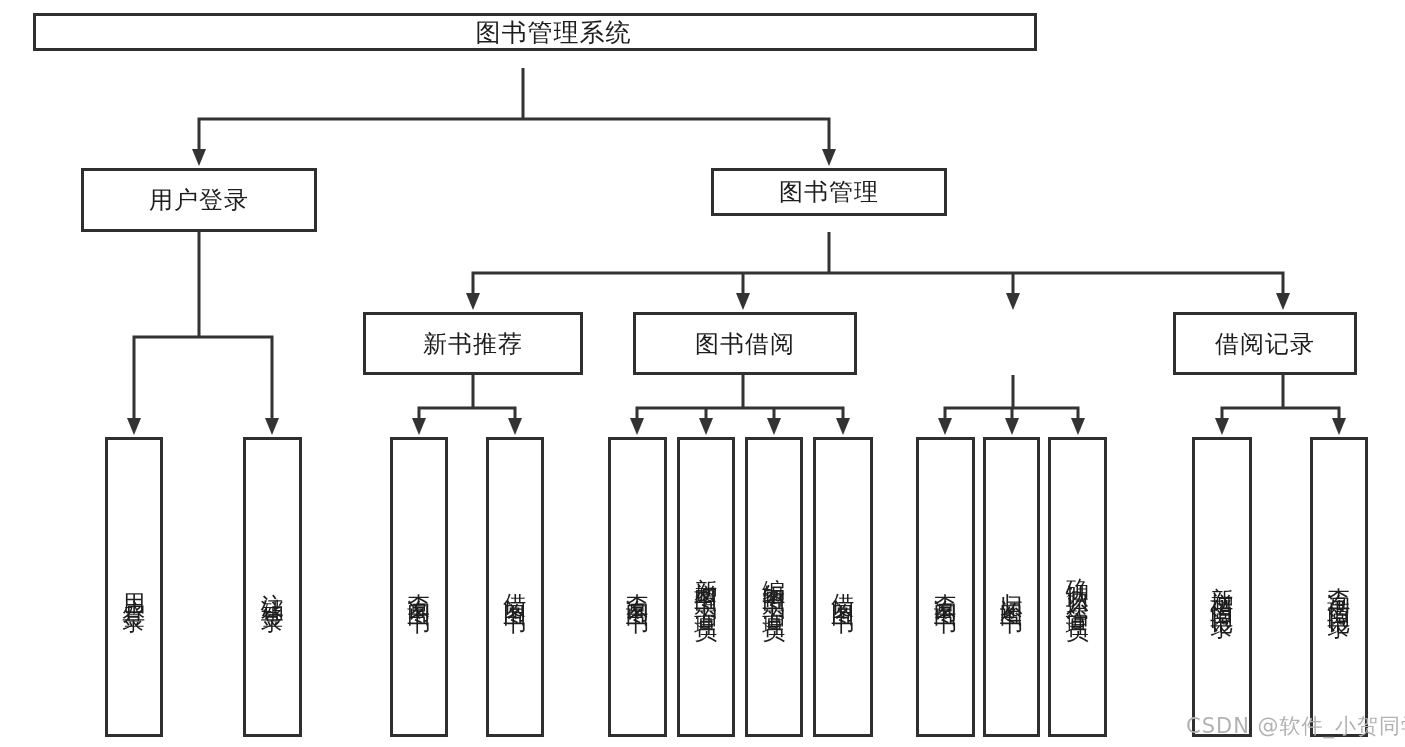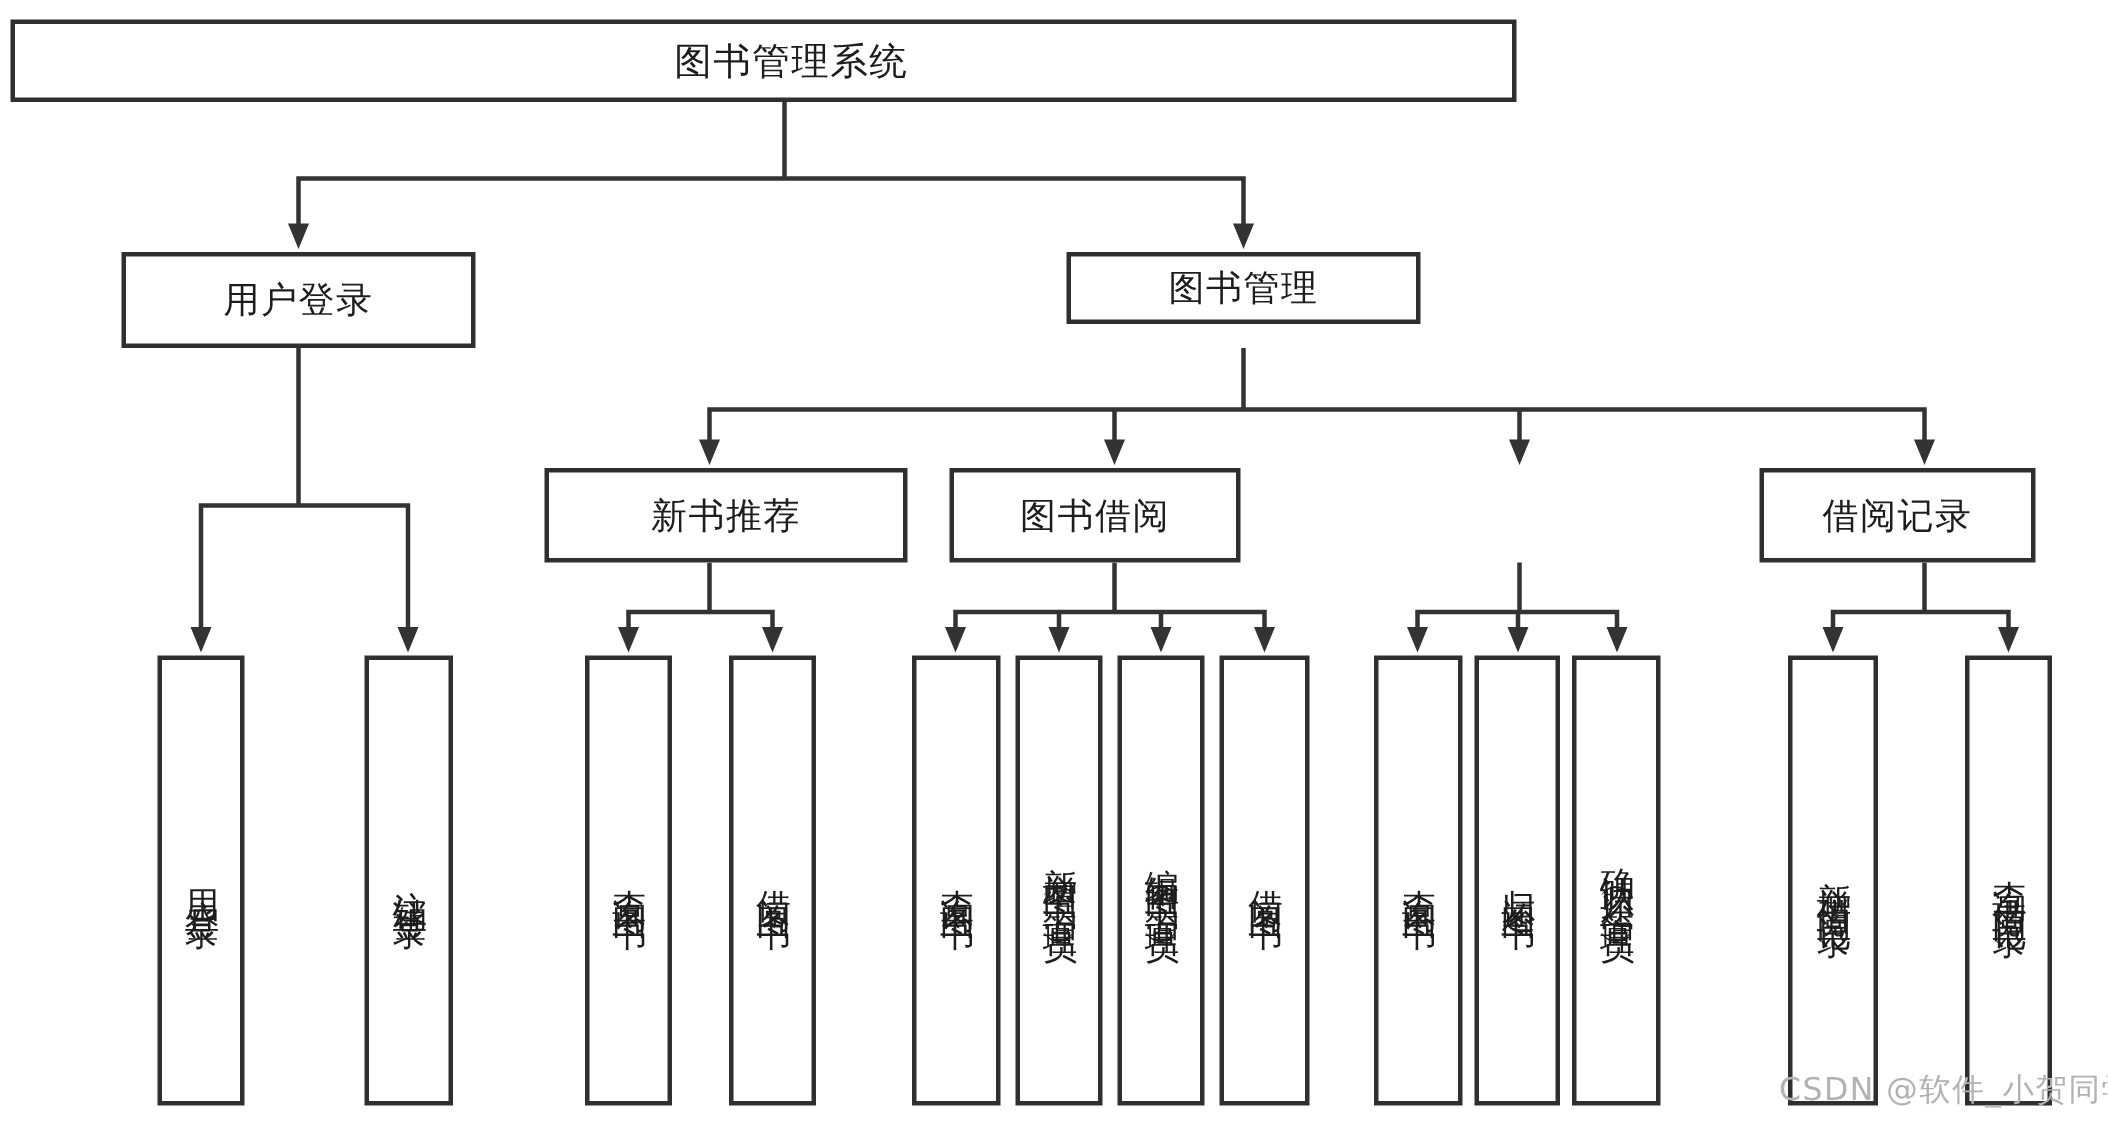--- a/index.html
+++ b/index.html
@@ -114,27 +114,27 @@
       <polygon points="767,418 781,418 774,435"></polygon>
       <polygon points="836,418 850,418 843,435"></polygon>
       <polygon points="938,418 952,418 945,435"></polygon>
       <polygon points="1005,418 1019,418 1012,435"></polygon>
       <polygon points="1071,418 1085,418 1078,435"></polygon>
       <polygon points="1215,418 1229,418 1222,435"></polygon>
       <polygon points="1332,418 1346,418 1339,435"></polygon>
     </g>
   </svg>
 
-  <div class="box root" style="left:7px; top:13px; width:1004px; height:55px;padding-left:37px;">图书管理系统</div>
+  <div class="box root" style="left:33px; top:13px; width:1004px; height:38px;padding-left:37px;">图书管理系统</div>
 
   <div class="box" style="left:81px; top:168px; width:236px; height:64px;">用户登录</div>
   <div class="box" style="left:711px; top:168px; width:236px; height:48px;">图书管理</div>
 
-  <div class="box" style="left:363px; top:312px; width:242px; height:63px;text-align:right;">新书推荐</div>
-  <div class="box" style="left:633px; top:312px; width:194px; height:63px;">图书借阅</div>
+  <div class="box" style="left:363px; top:312px; width:220px; height:63px;text-align:right;">新书推荐</div>
+  <div class="box" style="left:633px; top:312px; width:224px; height:63px;">图书借阅</div>
   <div class="box" style="left:1173px; top:312px; width:184px; height:63px;">借阅记录</div>
 
   <div class="vbox" style="left:105px; top:437px; width:58px; height:300px;">
     <span class="vtext">用户登录</span>
   </div>
   <div class="vbox" style="left:243px; top:437px; width:59px; height:300px;">
     <span class="vtext">注销登录</span>
   </div>
 
   <div class="vbox" style="left:390px; top:437px; width:58px; height:300px;">

